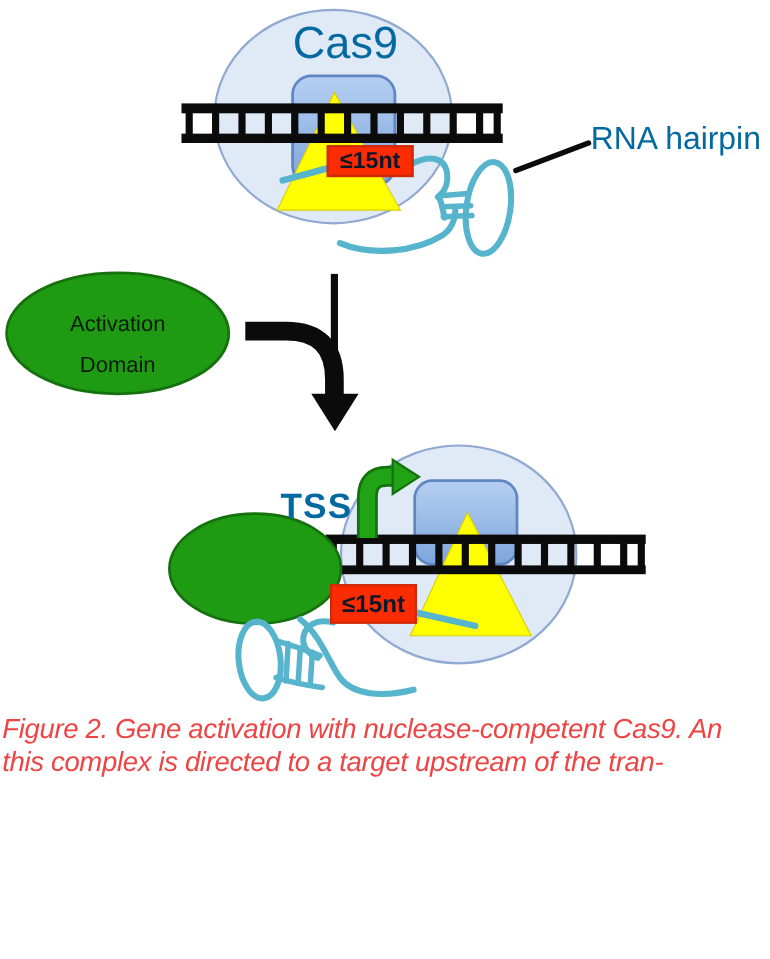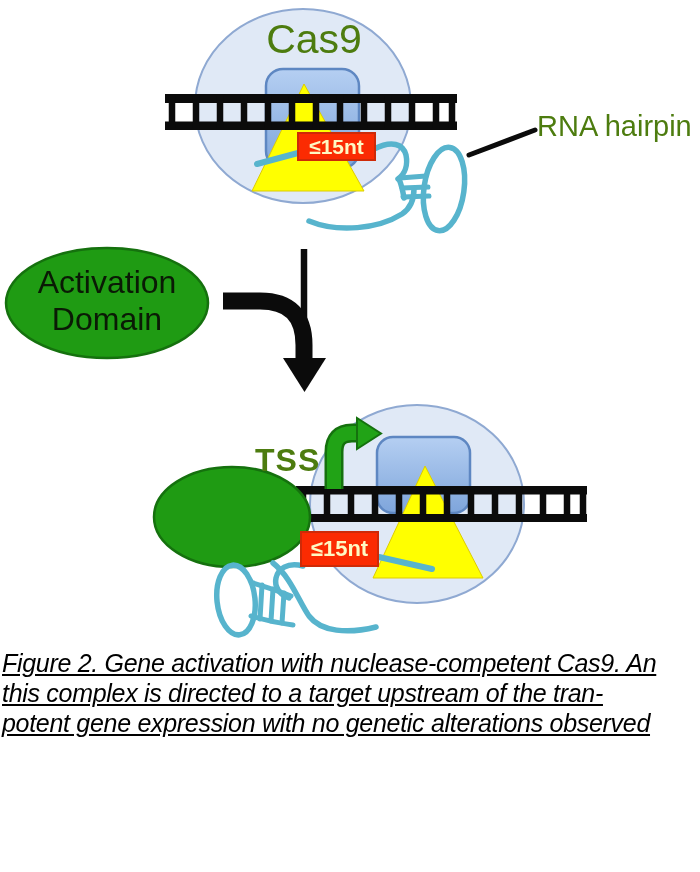--- a/index.html
+++ b/index.html
@@ -2,32 +2,32 @@
 <html><head>
 <meta charset="utf-8">
 <style>
   html,body{margin:0;padding:0;background:#fff;}
   .canvas{
     position:relative;width:700px;height:872px;background:#ffffff;
     font-family:"Liberation Sans",sans-serif;overflow:hidden;
   }
   .abs{position:absolute;}
   svg{display:block;}
-  .lbl{color:#4d7c0f;}
+  .lbl{color:#0369a1;}
   .cas9-lbl{left:234px;top:16px;width:160px;text-align:center;font-size:41px;z-index:2;}
   .rna-lbl{left:537px;top:110px;font-size:29px;z-index:2;}
-  .act-lbl{left:7px;top:264px;width:200px;text-align:center;font-size:32px;line-height:37px;white-space:pre-line;z-index:2;color:#0a1a05;}
+  .act-lbl{left:7px;top:277px;width:200px;text-align:center;font-size:20px;line-height:37px;white-space:pre-line;z-index:2;color:#0a1a05;}
   .tss-lbl{left:255px;top:442px;font-size:32px;font-weight:700;letter-spacing:1px;z-index:2;}
   .red-tag{
-    background:#FB2B02;border:2px solid #CE2A08;color:#fef9c3;font-weight:700;
+    background:#FB2B02;border:2px solid #CE2A08;color:#0f172a;font-weight:700;
     display:flex;align-items:center;justify-content:center;z-index:2;box-sizing:border-box;
   }
   .red-tag.top{left:297px;top:132px;width:79px;height:29px;font-size:21px;}
   .red-tag.bottom{left:300px;top:531px;width:79px;height:36px;font-size:22px;}
-  .caption{left:2px;top:648px;width:697px;z-index:2;color:#000000;text-decoration:underline;}
+  .caption{left:2px;top:648px;width:697px;z-index:2;color:#ef4444;}
   .caption .cap-line{
     font-style:italic;font-size:25px;line-height:30.2px;letter-spacing:-0.3px;
     font-family:"Liberation Sans",sans-serif;white-space:nowrap;
   }
 </style>
 </head>
 <body>
 
 <div class="canvas">
 
@@ -110,16 +110,15 @@
 
   <div class="abs lbl tss-lbl">TSS</div>
 
   <div class="abs red-tag bottom">
     <span>≤15nt</span>
   </div>
 
   <div class="abs caption">
     <div class="cap-line">Figure 2. Gene activation with nuclease-competent Cas9. An</div>
     <div class="cap-line">this complex is directed to a target upstream of the tran-</div>
-    <div class="cap-line">potent gene expression with no genetic alterations observed</div>
   </div>
 
 </div>
 
 </body></html>

